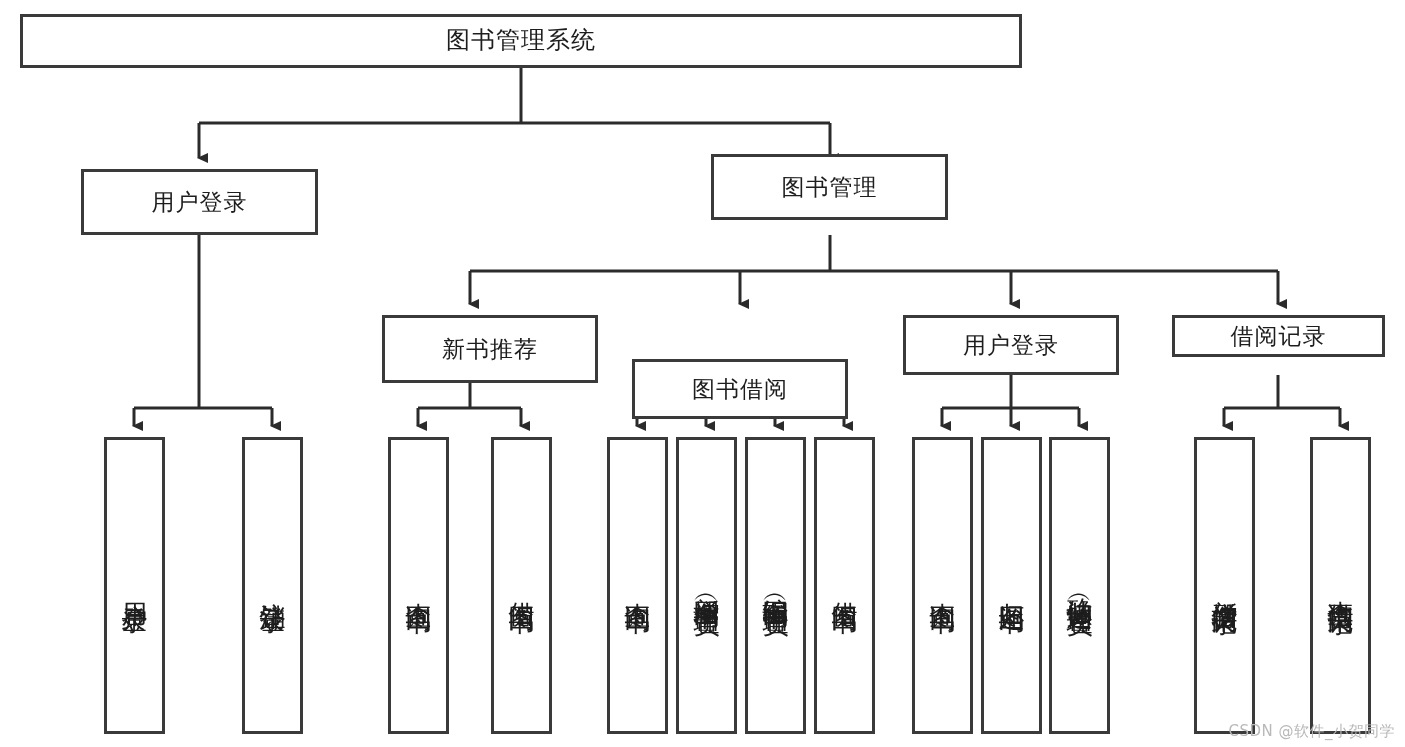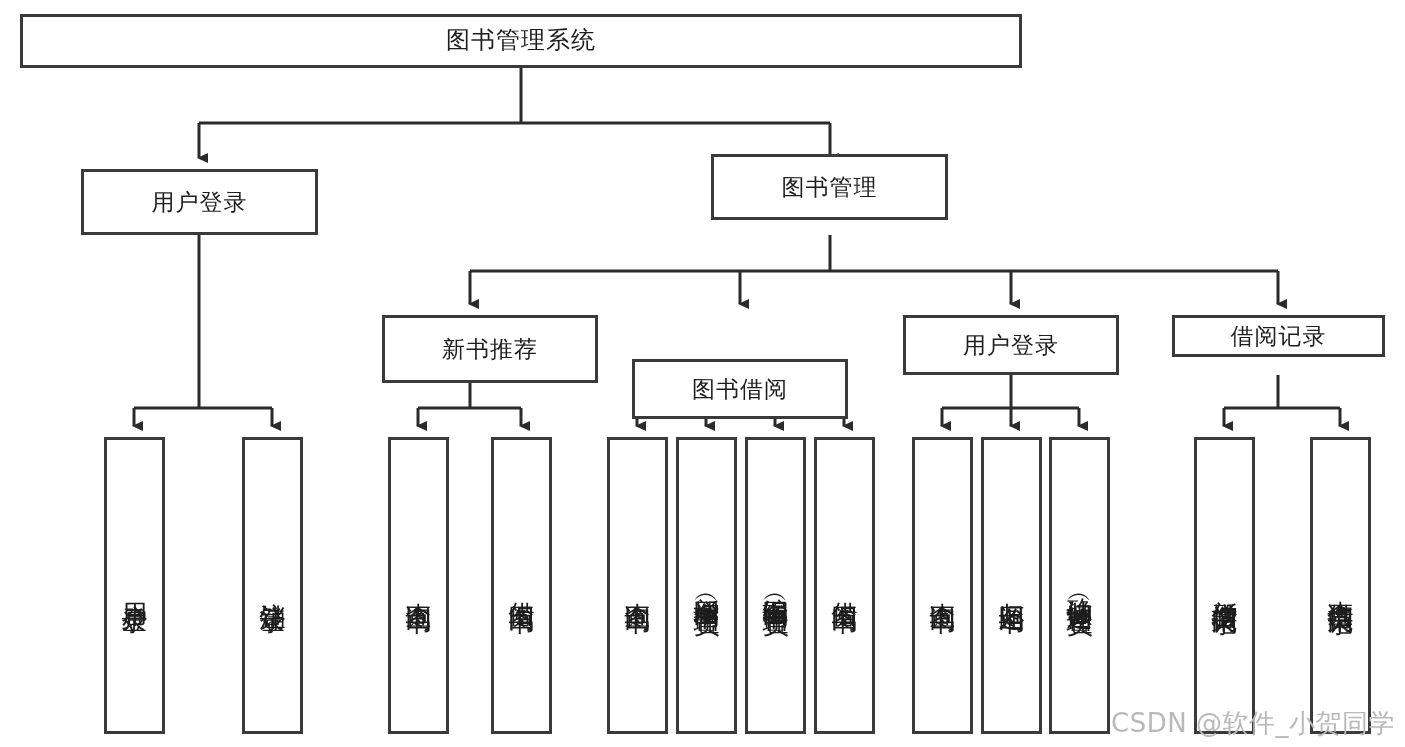--- a/index.html
+++ b/index.html
@@ -56,21 +56,21 @@
     top: 0;
     width: 1405px;
     height: 747px;
     z-index: 1;
     pointer-events: none;
   }
   #watermark {
     position: absolute;
     right: 10px;
     bottom: 6px;
-    font-size: 26px;
+    font-size: 15px;
     color: #b9b9b9;
     letter-spacing: 0.5px;
     z-index: 3;
     white-space: nowrap;
   }
 </style>
 </head>
 <body>
 
 <div id="canvas">

